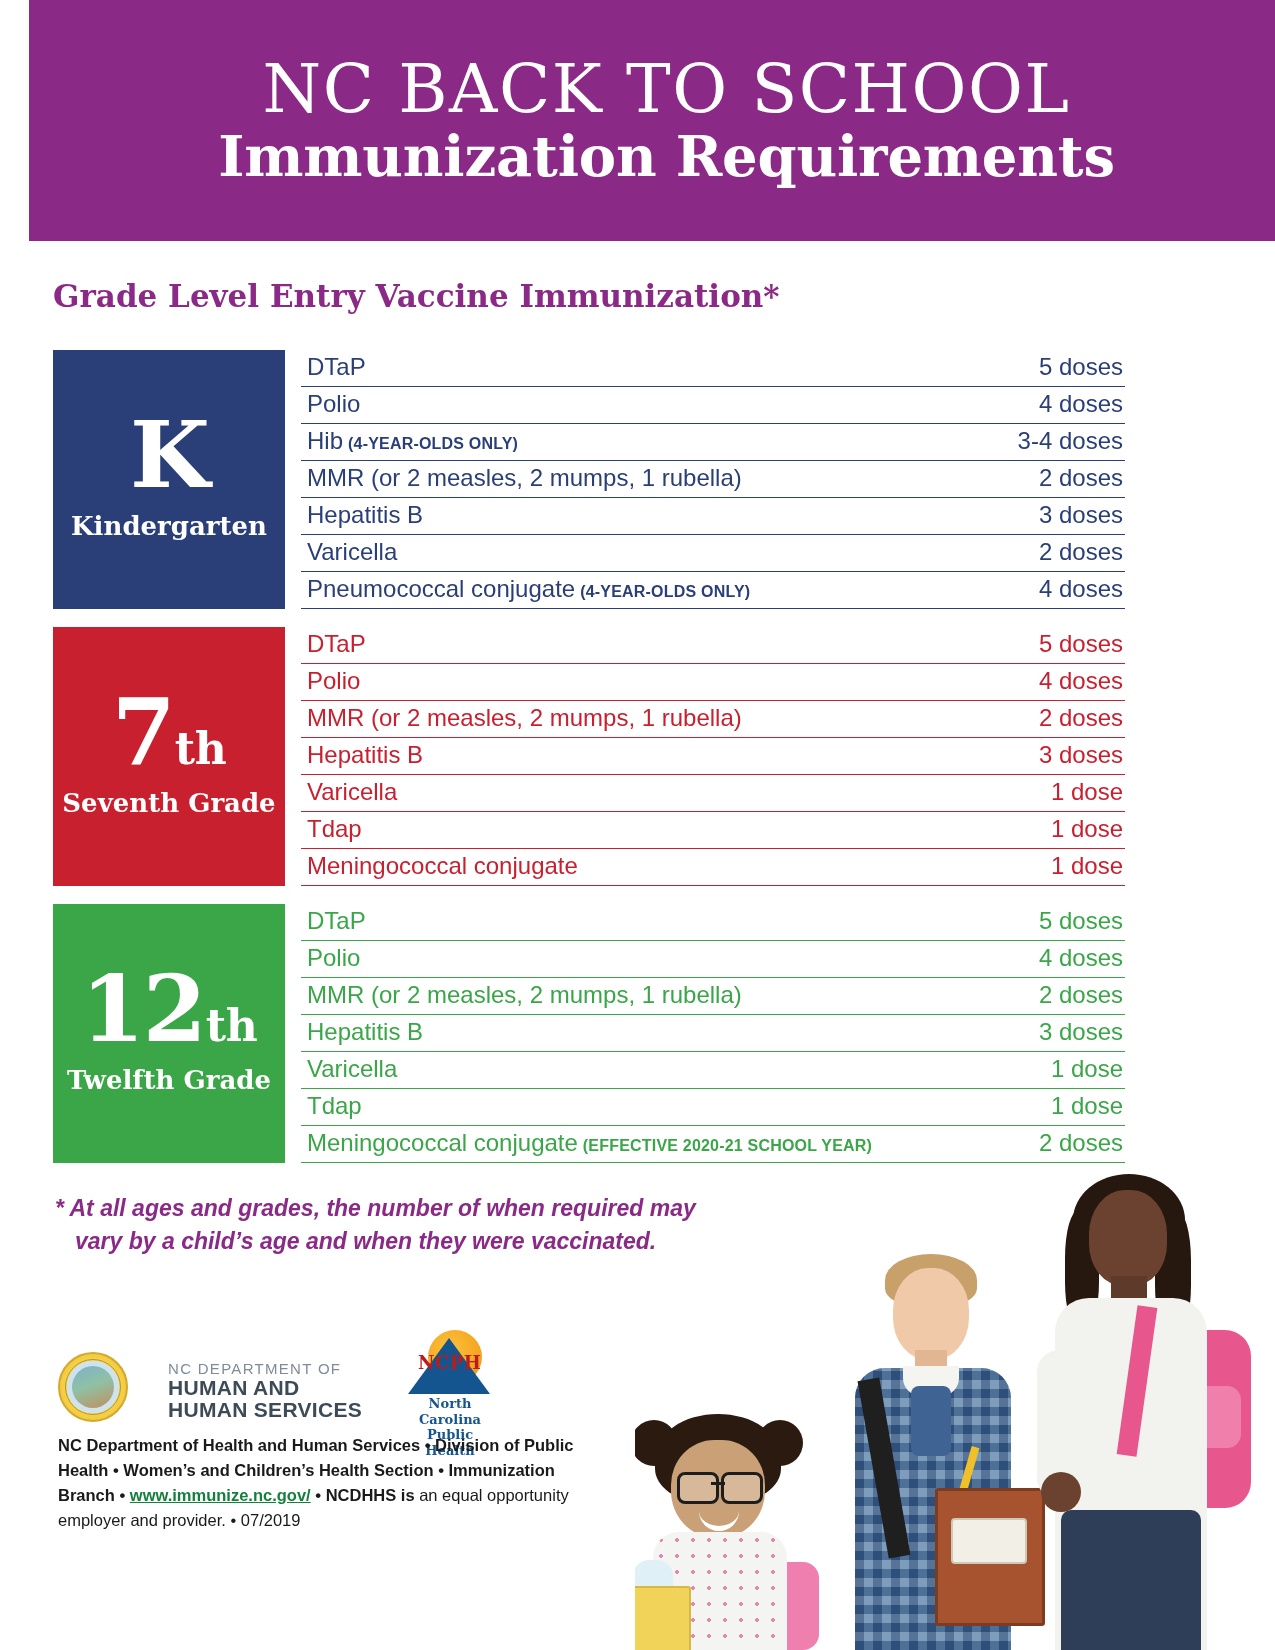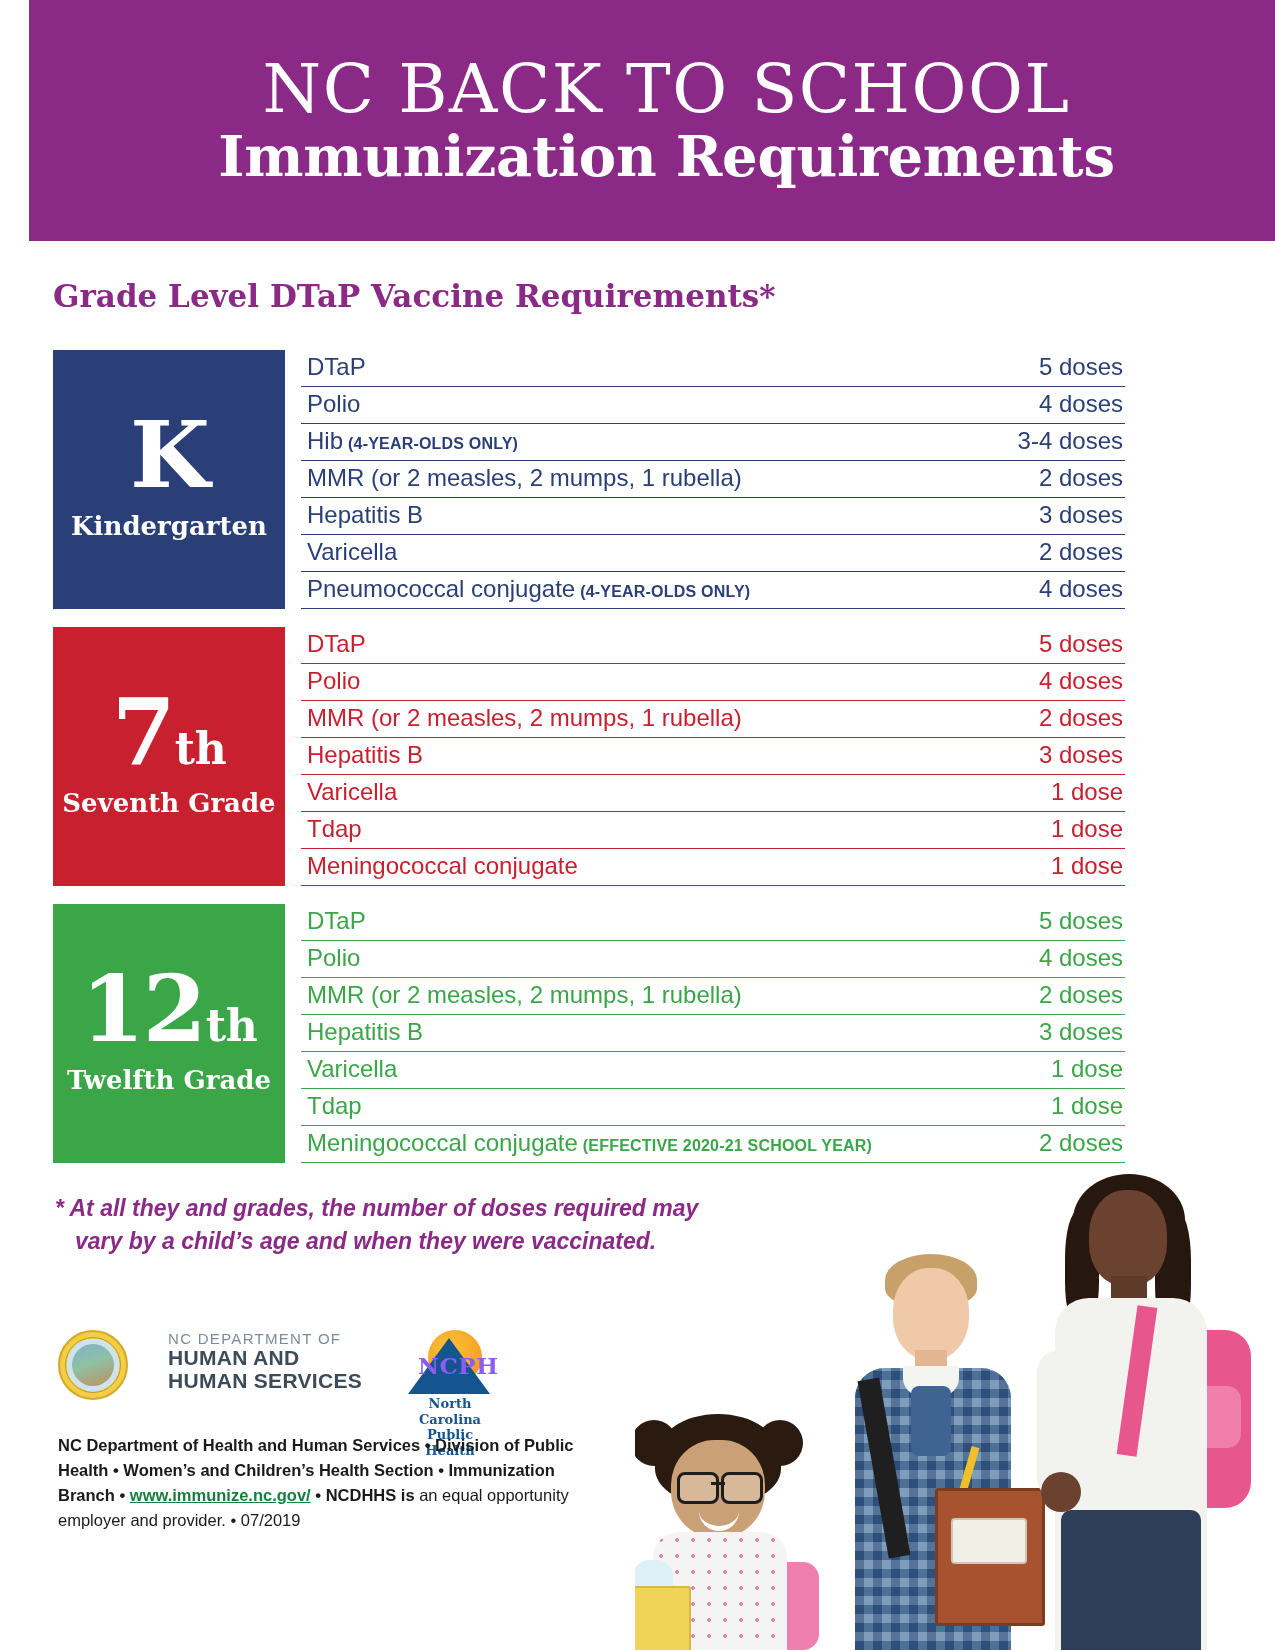--- a/index.html
+++ b/index.html
@@ -164,21 +164,21 @@
     line-height: 1.45;
   }
   .footnote .fn-line2 { display: block; margin-left: 20px; }
 
   
   .logos {
     position: absolute;
     left: 58px;
     top: 1330px;
     display: flex;
-    align-items: flex-start;
+    align-items: flex-end;
     gap: 34px;
   }
   .seal {
     width: 66px; height: 66px;
     border-radius: 50%;
     background:
       radial-gradient(circle at 50% 50%, #cfe3ef 0%, #cfe3ef 56%, #f6d34a 57%, #e8b92e 100%);
     border: 2px solid #d2a92a;
     position: relative;
     overflow: hidden;
@@ -219,22 +219,22 @@
   }
   .ncph-tri {
     position: absolute; left: 6px; top: 8px;
     width: 0; height: 0;
     border-left: 41px solid transparent;
     border-right: 41px solid transparent;
     border-bottom: 56px solid #14558f;
   }
   .ncph-word {
     position: absolute; left: 16px; top: 22px;
-    color: #8b5cf6; font-family: "DejaVu Serif", serif;
-    font-weight: 700; font-size: 23px; letter-spacing: 0.5px;
+    color: #b91c1c; font-family: "DejaVu Serif", serif;
+    font-weight: 700; font-size: 18px; letter-spacing: 0.5px;
   }
   .ncph-sub {
     position: absolute; left: 0; top: 66px; width: 96px;
     text-align: center; color: #14558f;
     font-family: "DejaVu Serif", serif; font-weight: 700;
     font-size: 13px; line-height: 1.2;
   }
 
   
   .footer-text {
@@ -317,21 +317,21 @@
   .g1-sleeve { position:absolute; left:8px; top:150px; width:40px; height:54px; border-radius:16px; background:#dff0f6; }
 </style>
 </head>
 <body>
 
 <div class="header">
   <div class="header-line1">NC BACK TO SCHOOL</div>
   <div class="header-line2">Immunization Requirements</div>
 </div>
 
-<div class="section-title">Grade Level DTaP Vaccine Requirements*</div>
+<div class="section-title">Grade Level Entry Vaccine Immunization*</div>
 
 <div class="grades" id="grades-container">
     <div class="grade-block">
       <div class="badge k-bg">
         <div class="badge-main">
           <span class="badge-num">K</span>
         </div>
         <div class="badge-label">Kindergarten</div>
       </div>
       <div class="rows k-theme">
@@ -439,21 +439,21 @@
         </div>
         <div class="vrow">
           <div><span class="vname">Meningococcal conjugate</span><span class="vnote">(EFFECTIVE 2020-21 SCHOOL YEAR)</span></div>
           <div class="vdoses">2 doses</div>
         </div>
       </div>
     </div>
   </div>
 
 <div class="footnote">
-  <span>* At all they and grades, the number of doses required may</span>
+  <span>* At all ages and grades, the number of when required may</span>
   <span class="fn-line2">vary by a child’s age and when they were vaccinated.</span>
 </div>
 
 <div class="logos">
   <div class="seal">
       <div class="seal-ring"></div>
     </div>
   <div class="dhhs-text">
     <div class="dhhs-l1">NC DEPARTMENT OF</div>
     <div class="dhhs-l2">HUMAN AND</div>

